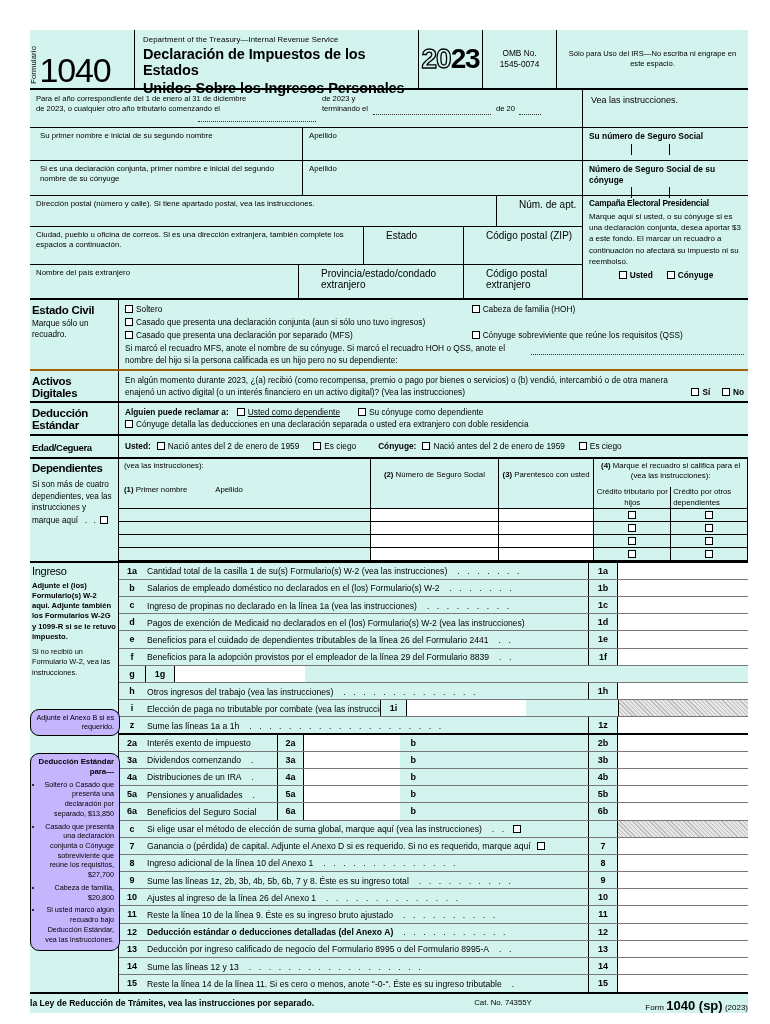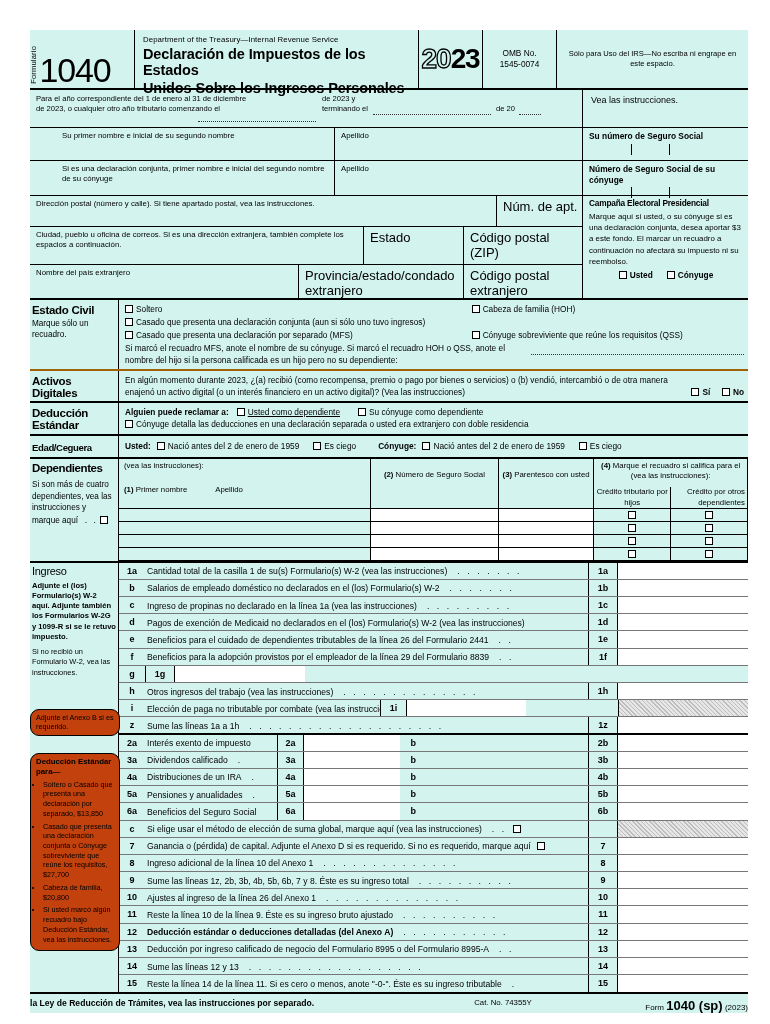--- a/index.html
+++ b/index.html
@@ -37,31 +37,31 @@
             justify-content:center; text-align:center; font-size:7.6px; line-height:1.35; padding:0 6px;}
 
   
   .tyrow { display:flex; height:38px; border-bottom:1px solid #000; }
   .ty-l { flex:1 1 auto; font-size:7.6px; line-height:1.35; padding:4px 4px 0 6px; position:relative; }
   .ty-r { width:166px; flex:0 0 166px; border-left:1.5px solid #000; font-size:9px; padding:5px 0 0 8px; }
   .dotline { border-bottom:1px dotted #333; display:inline-block; vertical-align:bottom; }
 
   
   .namerow { display:flex; border-bottom:1px solid #000; }
-  .nr-c1 { width:272px; flex:0 0 272px; font-size:7.8px; padding:3px 4px 0 0; line-height:1.3;margin-left:32px; }
+  .nr-c1 { width:272px; flex:0 0 272px; font-size:7.8px; padding:3px 4px 0 10px; line-height:1.3; }
   .nr-c2 { flex:1 1 auto; border-left:1px solid #000; font-size:7.8px; padding:3px 4px 0 6px; }
   .nr-c3 { width:166px; flex:0 0 166px; border-left:1.5px solid #000; font-size:8.4px; font-weight:bold;
            padding:3px 4px 0 6px; line-height:1.25; position:relative;}
   .ssn-ticks { position:absolute; left:6px; right:8px; top:16px; height:12px; }
   .ssn-ticks span { position:absolute; top:0; width:1px; height:11px; background:#000; }
 
   
   .adr { display:flex; border-bottom:1px solid #000; }
   .adr-main { flex:1 1 auto; font-size:7.8px; padding:3px 4px 0 6px; line-height:1.3; }
-  .adr-apt { width:86px; flex:0 0 86px; border-left:1px solid #000; font-size:13px; padding:3px 4px 0 6px; }
+  .adr-apt { width:86px; flex:0 0 86px; border-left:1px solid #000; font-size:10px; padding:3px 4px 0 22px; }
   .campaign { width:166px; flex:0 0 166px; border-left:1.5px solid #000; padding:3px 5px 0 6px; }
   .camp-t { font-size:8.3px; font-weight:bold; line-height:1.2; letter-spacing:-.2px;}
   .camp-b { font-size:7.9px; line-height:1.42; margin-top:2px; }
   .camp-chk { display:flex; gap:14px; justify-content:center; margin-top:3px; font-size:8.3px; font-weight:bold; }
 
   .chk { display:inline-block; width:8px; height:8px; border:1px solid #000; background:#fff;
          vertical-align:-1px; margin-right:3px; }
 
   
   .sec { display:flex; border-bottom:1px solid #000; }
@@ -100,22 +100,22 @@
   .amtlbl { width:30px; flex:0 0 30px; border-left:1.5px solid #000; border-right:1.5px solid #000;
             text-align:center; font-size:9px; font-weight:bold; padding-top:3px; }
   .amtbox { width:130px; flex:0 0 130px; background:#fff; }
   .amtbox.shade { background:repeating-linear-gradient(45deg,#bdbdbd,#bdbdbd 1px,#e6e6e6 1px,#e6e6e6 3px); }
   .midbox { width:120px; flex:0 0 120px; background:#fff; border-left:1px solid #000; }
   .midlbl { width:26px; flex:0 0 26px; border-left:1.5px solid #000; text-align:center; font-size:9px;
             font-weight:bold; padding-top:3px; background:#d3f3ee; }
   .subtxt { flex:1 1 auto; font-size:8.6px; padding-top:19px; padding-left:6px; white-space:nowrap; overflow:hidden;}
 
   
-  .callout { position:absolute; left:0; width:90px; background:#c2410c; border:1px solid #000;
-             border-radius:9px; font-size:7.2px; line-height:1.35; padding:3px 5px; z-index:5; }
+  .callout { position:absolute; left:0; width:90px; background:#c4b5fd; border:1px solid #000;
+             border-radius:9px; font-size:7.2px; line-height:1.35; padding:3px 5px; z-index:5;text-align:right; }
   .callout .ct { font-weight:bold; font-size:7.8px; }
   .callout ul { margin:2px 0 0 0; padding-left:7px; }
   .callout li { margin-bottom:3px; }
 
   
   .foot { display:flex; border-top:2px solid #000; padding-top:3px; margin-top:0; align-items:flex-start; }
   .foot-l { flex:1 1 auto; font-size:8.6px; font-weight:bold; line-height:1.45; }
   .foot-m { width:150px; flex:0 0 150px; font-size:7.8px; text-align:center; padding-top:1px;}
   .foot-r { width:170px; flex:0 0 170px; text-align:right; font-size:8px; padding-top:1px;}
   .foot-r b { font-size:13px; }
@@ -319,21 +319,21 @@
               <div style="margin-top:9px;"><span class="b">(3)</span>
               <span>Parentesco con usted</span></div>
             </td>
             <td colspan="2" style="border-top:none; padding:0;">
               <div style="padding:2px 3px; border-bottom:none;">
                 <span class="b">(4)</span>
                 <span>Marque el recuadro si califica para el (vea las instrucciones):</span>
               </div>
               <div style="display:flex; margin-top:4px;">
                 <div style="flex:1 1 0; text-align:center; padding:0 2px;">Crédito tributario por hijos</div>
-                <div style="flex:1 1 0; text-align:right; padding:0 2px; border-left:1px solid #000;">Crédito por otros dependientes</div>
+                <div style="flex:1 1 0; text-align:left; padding:0 2px; border-left:1px solid #000;">Crédito por otros dependientes</div>
               </div>
             </td>
           </tr>
           <tr class="dep-row">
             <td style="border-left:none;"></td>
             <td style="background:#fff;"></td>
             <td style="background:#fff;"></td>
             <td style="width:66px;">
                   <span class="bx"></span>
                 </td>
@@ -471,21 +471,21 @@
           <div class="ltxt" style="flex:0 0 132px;">Interés exento de impuesto</div>
           <div class="midlbl">2a</div>
           <div class="midbox" style="width:97px; flex:0 0 97px;"></div>
           <div class="lno" style="width:16px; flex:0 0 16px; text-align:right;">b</div>
           <div class="subtxt"><span>Interés tributable</span><span class="leader">&nbsp;&nbsp;.&nbsp;.&nbsp;.&nbsp;.&nbsp;.</span></div>
           <div class="amtlbl">2b</div>
           <div class="amtbox"></div>
         </div>
         <div class="lrow">
           <div class="lno">3a</div>
-          <div class="ltxt" style="flex:0 0 132px;"><span>Dividendos calificado</span><span class="leader">&nbsp;&nbsp;.</span></div>
+          <div class="ltxt" style="flex:0 0 132px;"><span>Dividendos comenzando</span><span class="leader">&nbsp;&nbsp;.</span></div>
           <div class="midlbl">3a</div>
           <div class="midbox" style="width:97px; flex:0 0 97px;"></div>
           <div class="lno" style="width:16px; flex:0 0 16px; text-align:right;">b</div>
           <div class="subtxt"><span>Dividendos ordinarios</span><span class="leader">&nbsp;&nbsp;.&nbsp;.&nbsp;.&nbsp;.</span></div>
           <div class="amtlbl">3b</div>
           <div class="amtbox"></div>
         </div>
         <div class="lrow">
           <div class="lno">4a</div>
           <div class="ltxt" style="flex:0 0 132px;"><span>Distribuciones de un IRA</span><span class="leader">&nbsp;&nbsp;.</span></div>

